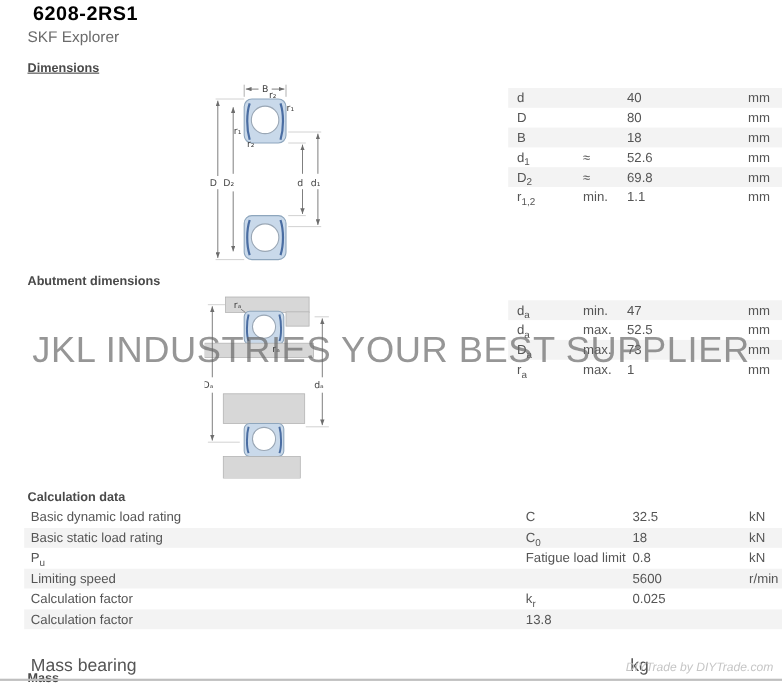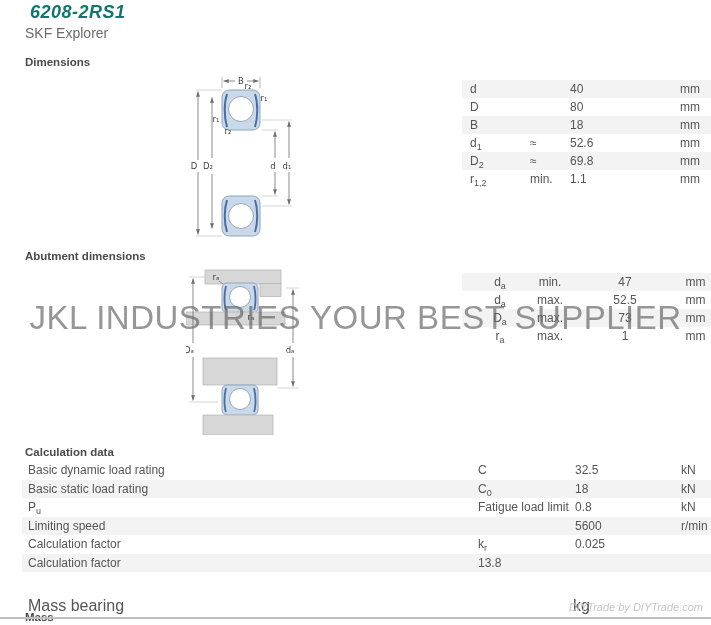--- a/index.html
+++ b/index.html
@@ -1,28 +1,28 @@
 <!DOCTYPE html>
 <html><head>
 <meta charset="utf-8">
 <style>
   html,body{margin:0;padding:0;background:#fff;}
   .page{position:relative;width:711px;height:625px;background:#fff;overflow:hidden;
         font-family:"Liberation Sans",sans-serif;color:#555;}
-  .title{position:absolute;left:30px;top:2px;font-size:18px;font-weight:bold;color:#0f766e;letter-spacing:.5px;font-style:italic;}
+  .title{position:absolute;left:30px;top:2px;font-size:18px;font-weight:bold;color:#000000;letter-spacing:.5px;}
   .subtitle{position:absolute;left:25px;top:25px;font-size:14px;color:#6b6b6b;}
   .sec-head{position:absolute;font-size:11.5px;font-weight:bold;color:#4a4a4a;}
-  #head-dim{left:25px;top:56px;}
+  #head-dim{left:25px;top:56px;text-decoration:underline;}
   #head-abut{left:25px;top:250px;}
   #head-calc{left:25px;top:446px;}
   #head-mass{left:25px;top:583px;margin-top:28px;}
 
   .spec-table{position:absolute;left:462px;width:249px;}
   #dim-table{top:80px;}
-  #abut-table{top:273px;text-align:center;}
+  #abut-table{top:273px;}
   .spec-row{display:grid;grid-template-columns:60px 40px 110px 1fr;height:18px;line-height:18px;
             font-size:12px;color:#555;padding-left:8px;}
   .shaded{background:#f3f3f3;}
   sub{font-size:9px;line-height:0;}
 
   .calc-table{position:absolute;left:22px;top:461px;width:689px;}
   .calc-row{display:grid;grid-template-columns:450px 97px 106px 1fr;height:18.5px;line-height:18.5px;
             font-size:12px;color:#555;padding-left:6px;}
   .mass-table{position:absolute;left:22px;top:597px;width:689px;}
   .mass-row{display:grid;grid-template-columns:545px 108px 1fr;height:18px;line-height:18px;

